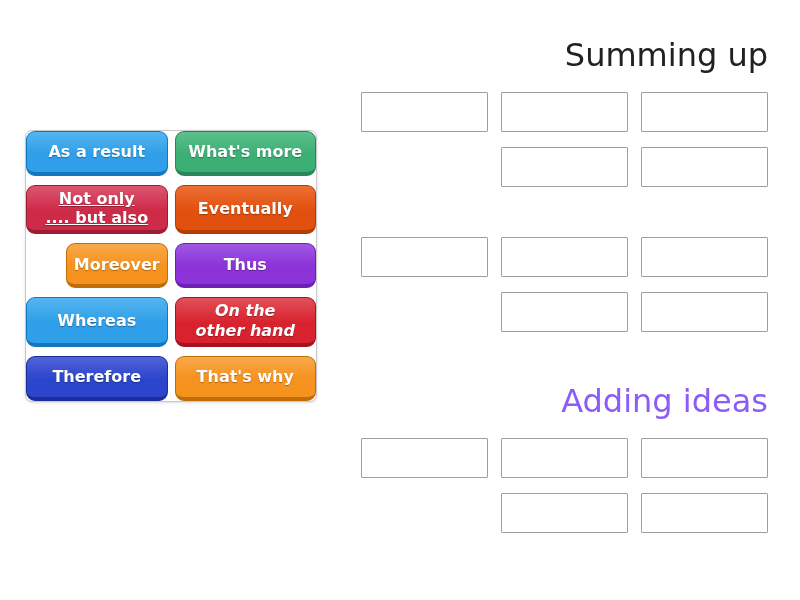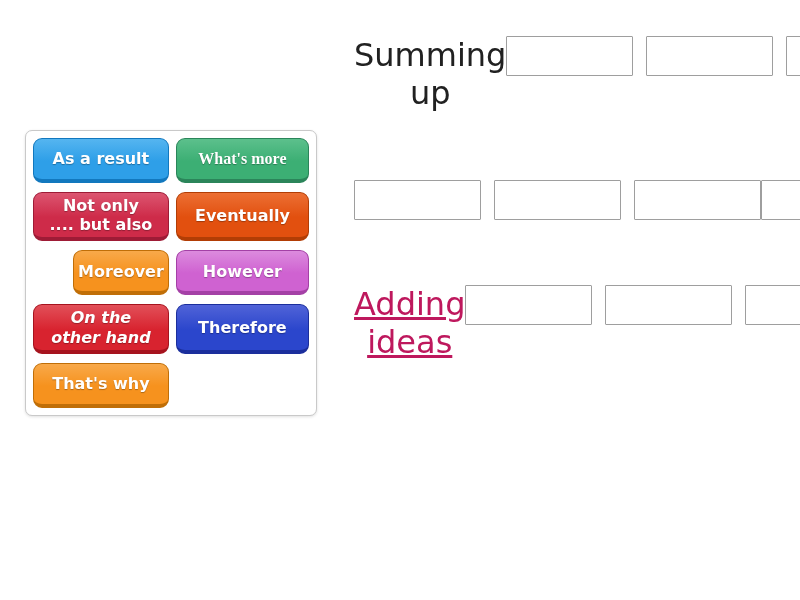--- a/index.html
+++ b/index.html
@@ -14,21 +14,21 @@
 
   
   .tile-panel {
     position: absolute;
     left: 25px; top: 130px;
     width: 292px;
     background: #ffffff;
     border: 1px solid #c9c9c9;
     border-radius: 7px;
     box-shadow: 0 1px 3px rgba(0,0,0,0.12);
-    padding: 7px;
+    padding: 0;
     display: grid;
     grid-template-columns: 1fr 1fr;
     gap: 9px 7px;
   }
   .tile {
     min-height: 45px;
     border: 1px solid #555;
     border-bottom-width: 4px;
     border-radius: 9px;
     display: flex;
@@ -49,22 +49,22 @@
   
   .groups {
     position: absolute;
     left: 354px; top: 36px;
     width: 414px;
     display: flex;
     flex-direction: column;
   }
   .group {
     display: flex;
-    flex-direction: row;
-    align-items: flex-start;
+    flex-direction: column;
+    align-items: flex-end;
     margin-bottom: 50px;
   }
   .group-title {
     font-size: 32px;
     font-weight: 400;
     line-height: 38px;
     color: #212121;
     margin: 0 0 18px 0;
     text-align: center;
   }
@@ -82,26 +82,27 @@
     border-radius: 1px;
   }
 </style>
 </head>
 <body>
 
 <div class="stage">
 
   <div class="tile-panel">
     <div class="tile" style="background: linear-gradient(rgb(85, 181, 240) 0%, rgb(46, 159, 232) 55%); border-color: rgb(18, 120, 190);">As a result</div>
-    <div class="tile" style="background: linear-gradient(rgb(92, 192, 140) 0%, rgb(60, 175, 116) 55%); border-color: rgb(43, 133, 90); font-family: Liberation Serif, serif;">What's more</div>
-    <div class="tile" style="background: linear-gradient(rgb(220, 85, 112) 0%, rgb(206, 43, 73) 55%); border-color: rgb(158, 27, 54);">Not only
+    <div class="tile" style="background: linear-gradient(rgb(92, 192, 140) 0%, rgb(60, 175, 116) 55%); border-color: rgb(43, 133, 90);">What's more</div>
+    <div class="tile" style="background: linear-gradient(rgb(220, 85, 112) 0%, rgb(206, 43, 73) 55%); border-color: rgb(158, 27, 54); text-decoration: underline;">Not only
 .... but also</div>
     <div class="tile" style="background: linear-gradient(rgb(236, 111, 51) 0%, rgb(226, 80, 15) 55%); border-color: rgb(178, 61, 5); text-align: right;">Eventually</div>
     <div class="tile" style="background: linear-gradient(rgb(248, 169, 74) 0%, rgb(246, 146, 30) 55%); border-color: rgb(192, 110, 7); margin-left: 40px;">Moreover</div>
-    <div class="tile" style="background: linear-gradient(rgb(220, 139, 222) 0%, rgb(207, 98, 209) 55%); border-color: rgb(164, 64, 166);">However</div>
+    <div class="tile" style="background: linear-gradient(rgb(161, 88, 229) 0%, rgb(139, 51, 217) 55%); border-color: rgb(110, 32, 181);">Thus</div>
+    <div class="tile" style="background: linear-gradient(rgb(85, 181, 240) 0%, rgb(46, 159, 232) 55%); border-color: rgb(18, 120, 190);">Whereas</div>
     <div class="tile" style="background: linear-gradient(rgb(226, 80, 89) 0%, rgb(216, 35, 47) 55%); border-color: rgb(166, 19, 30); font-style: italic;">On the
 other hand</div>
     <div class="tile" style="background: linear-gradient(rgb(80, 99, 216) 0%, rgb(43, 70, 204) 55%); border-color: rgb(27, 46, 156);">Therefore</div>
     <div class="tile" style="background: linear-gradient(rgb(248, 169, 74) 0%, rgb(246, 146, 30) 55%); border-color: rgb(192, 110, 7);">That's why</div>
   </div>
 
   <div class="groups">
 
     <section class="group">
       <h2 class="group-title" style="color: rgb(33, 33, 33);">Summing up</h2>
@@ -122,21 +123,21 @@
         <div class="slot" style="border-color: rgb(158, 158, 158);"></div>
         <div class="slot" style="border-color: rgb(158, 158, 158);"></div>
       </div>
       <div class="slot-row">
         <div class="slot" style="border-color: rgb(158, 158, 158);"></div>
         <div class="slot" style="border-color: rgb(158, 158, 158);"></div>
       </div>
     </section>
 
     <section class="group">
-      <h2 class="group-title" style="color: #be185d; text-decoration: underline;">Adding ideas</h2>
+      <h2 class="group-title" style="color: #8b5cf6;">Adding ideas</h2>
       <div class="slot-row">
         <div class="slot" style="border-color: rgb(158, 158, 158);"></div>
         <div class="slot" style="border-color: rgb(158, 158, 158);"></div>
         <div class="slot" style="border-color: rgb(158, 158, 158);"></div>
       </div>
       <div class="slot-row">
         <div class="slot" style="border-color: rgb(158, 158, 158);"></div>
         <div class="slot" style="border-color: rgb(158, 158, 158);"></div>
       </div>
     </section>

